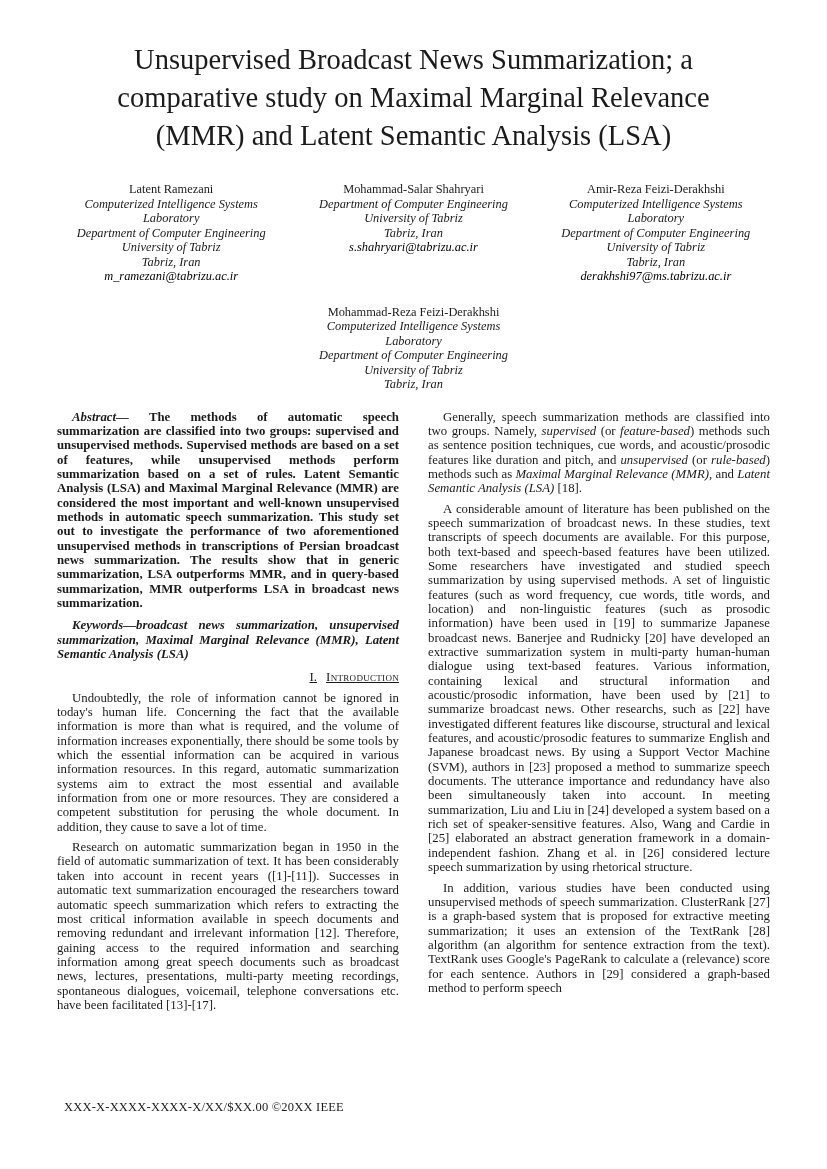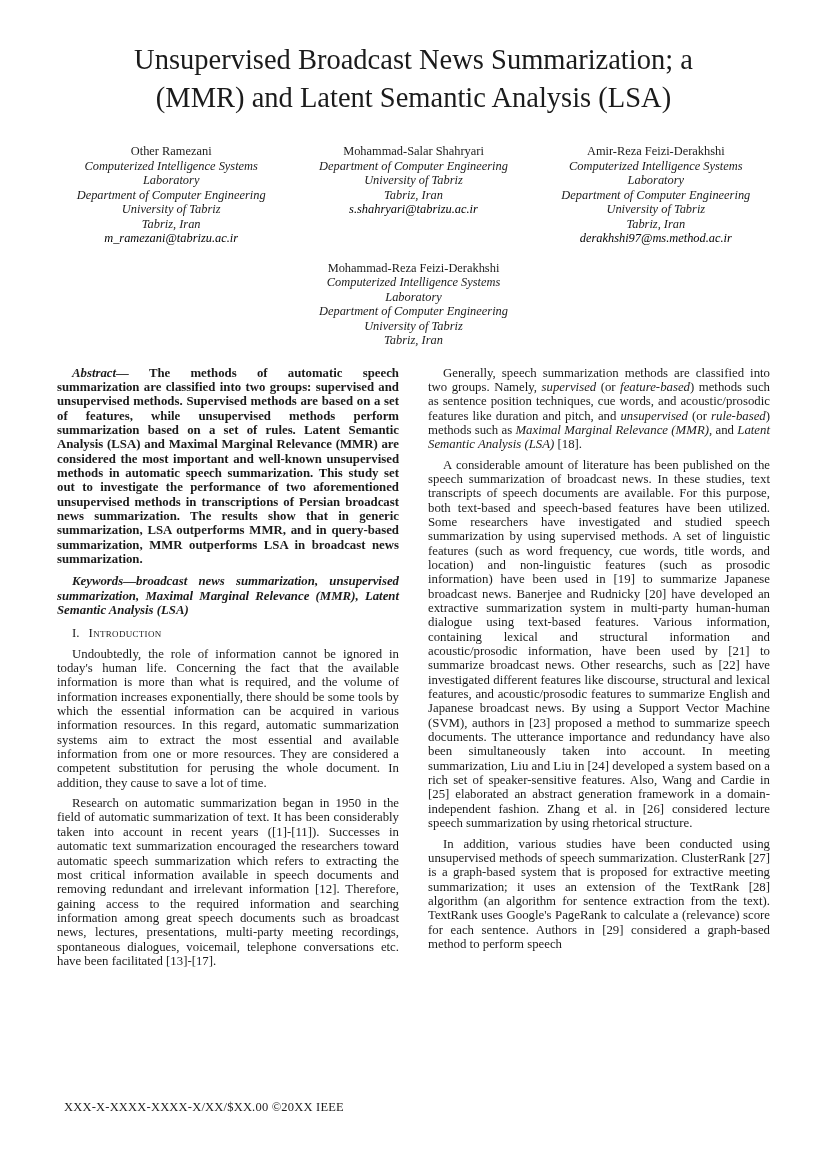--- a/index.html
+++ b/index.html
@@ -26,21 +26,21 @@
     margin: 27px 50px 0 50px;
   }
   .author-block {
     flex: 1;
     text-align: center;
     font-size: 12.4px;
     line-height: 14.5px;
   }
   .author-block .aff { font-style: italic; }
   .author-row2-wrap {
-    margin-top: 15px;
+    margin-top: 21px;
     display: flex;
     justify-content: center;
   }
   .email {
     color: #000000;
     font-style: italic;
     text-decoration: none;
     cursor: pointer;
   }
   .body-cols {
@@ -52,49 +52,51 @@
     width: 343px;
     font-size: 12.8px;
     line-height: 14.35px;
     text-align: justify;
   }
   .col p { text-indent: 15px; margin-bottom: 6px; }
   .abstract { font-weight: 700; }
   .abstract .lead { font-style: italic; }
   .keywords { font-weight: 700; font-style: italic; margin-top: 8px; }
   .sec-heading {
-    text-align: left;
+    text-align: right;
     text-indent: 0;
     margin: 9px 0 7px 0;
     font-size: 13px;
+    text-decoration: underline;
   }
   .sec-heading .sc { font-variant: small-caps; letter-spacing: 0.3px; }
   .sec-heading .num { margin-right: 9px; }
   .it { font-style: italic; }
   .footer {
     position: absolute;
     left: 64px;
     top: 1100px;
     font-size: 12.5px;
     letter-spacing: 0.2px;
   }
 </style>
 </head>
 <body>
 
 <div class="page">
 
   <div class="title">
     <div>Unsupervised Broadcast News Summarization; a</div>
+    <div>comparative study on Maximal Marginal Relevance</div>
     <div>(MMR) and Latent Semantic Analysis (LSA)</div>
   </div>
 
   <div class="authors-row1">
     <div class="author-block">
-      <div>Other Ramezani</div>
+      <div>Latent Ramezani</div>
       <div class="aff">Computerized Intelligence Systems</div>
       <div class="aff">Laboratory</div>
       <div class="aff">Department of Computer Engineering</div>
       <div class="aff">University of Tabriz</div>
       <div class="aff">Tabriz, Iran</div>
       <div><a class="email">m_ramezani@tabrizu.ac.ir</a></div>
     </div>
     <div class="author-block">
       <div>Mohammad-Salar Shahryari</div>
       <div class="aff">Department of Computer Engineering</div>
@@ -102,21 +104,21 @@
       <div class="aff">Tabriz, Iran</div>
       <div><a class="email">s.shahryari@tabrizu.ac.ir</a></div>
     </div>
     <div class="author-block">
       <div>Amir-Reza Feizi-Derakhshi</div>
       <div class="aff">Computerized Intelligence Systems</div>
       <div class="aff">Laboratory</div>
       <div class="aff">Department of Computer Engineering</div>
       <div class="aff">University of Tabriz</div>
       <div class="aff">Tabriz, Iran</div>
-      <div><a class="email">derakhshi97@ms.method.ac.ir</a></div>
+      <div><a class="email">derakhshi97@ms.tabrizu.ac.ir</a></div>
     </div>
   </div>
 
   <div class="author-row2-wrap">
     <div class="author-block">
       <div>Mohammad-Reza Feizi-Derakhshi</div>
       <div class="aff">Computerized Intelligence Systems</div>
       <div class="aff">Laboratory</div>
       <div class="aff">Department of Computer Engineering</div>
       <div class="aff">University of Tabriz</div>

